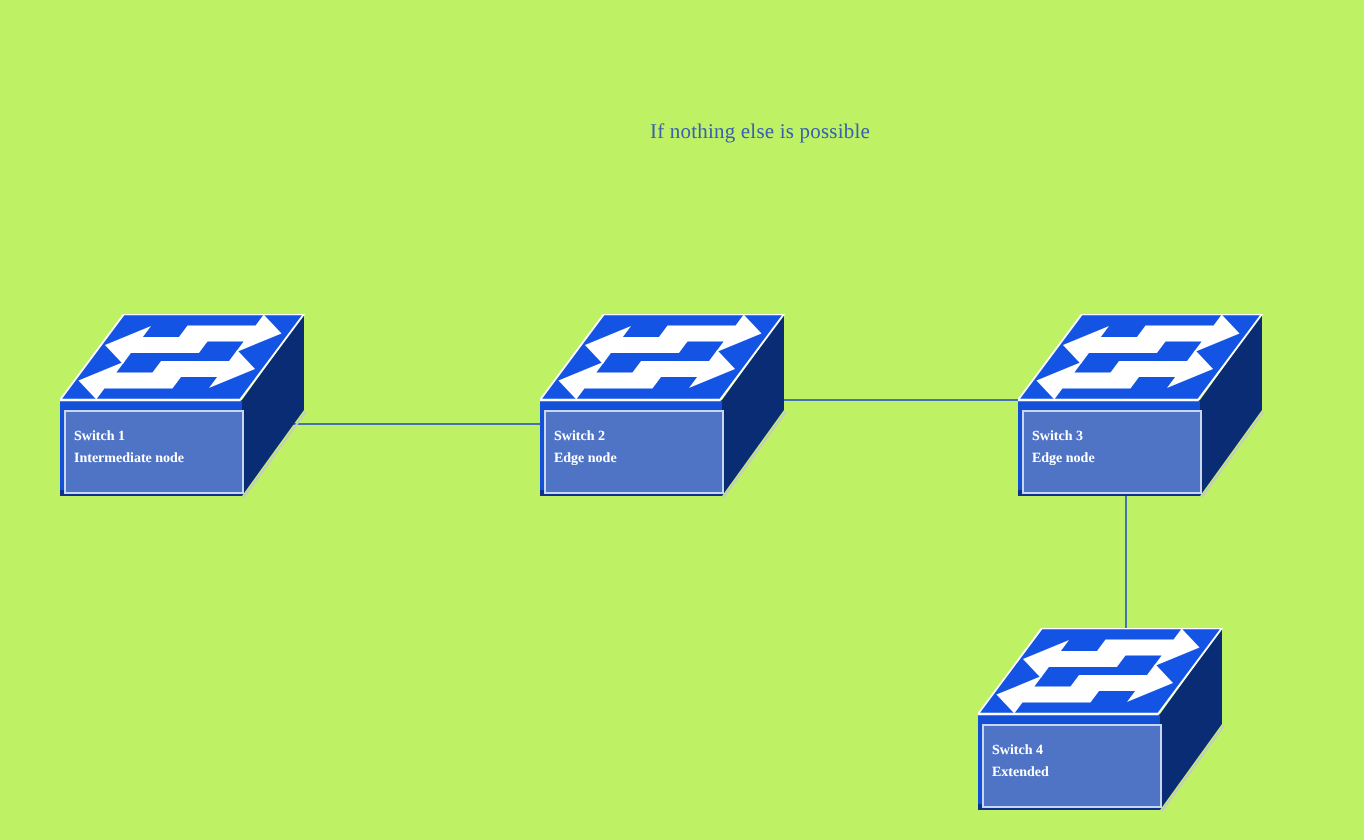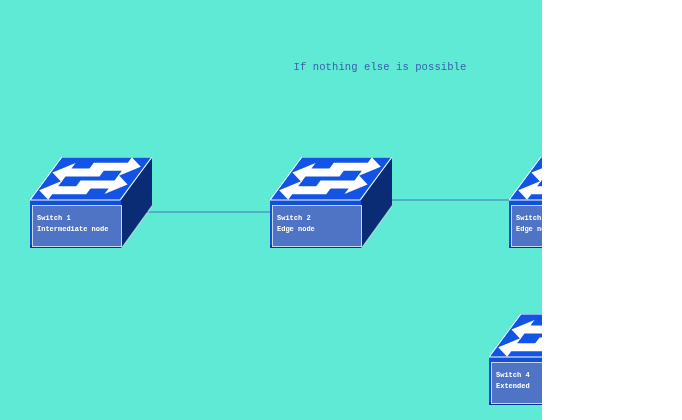--- a/index.html
+++ b/index.html
@@ -1,18 +1,18 @@
 <!DOCTYPE html>
 <html><head>
 <meta charset="utf-8">
 <style>
   html,body{margin:0;padding:0;background:#fff;}
   #canvas{
-    position:relative;width:542px;height:420px;background:#5eead4;overflow:hidden;
-    font-family:Liberation Mono, monospace;
+    position:relative;width:682px;height:420px;background:#bef264;overflow:hidden;
+    font-family:Liberation Serif, serif;
   }
   .diagram-title{
     position:absolute;left:280px;top:61px;width:200px;text-align:center;
     font-size:10.5px;color:#3a60ae;letter-spacing:0.1px;
   }
   .switch-node{position:absolute;width:122px;height:91px;}
   .switch-node svg{position:absolute;left:0;top:0;display:block;}
   .switch-label{
     position:absolute;left:2px;top:48px;width:84px;height:33px;
     background:#4f74c6;border:1px solid #c9d6ef;

